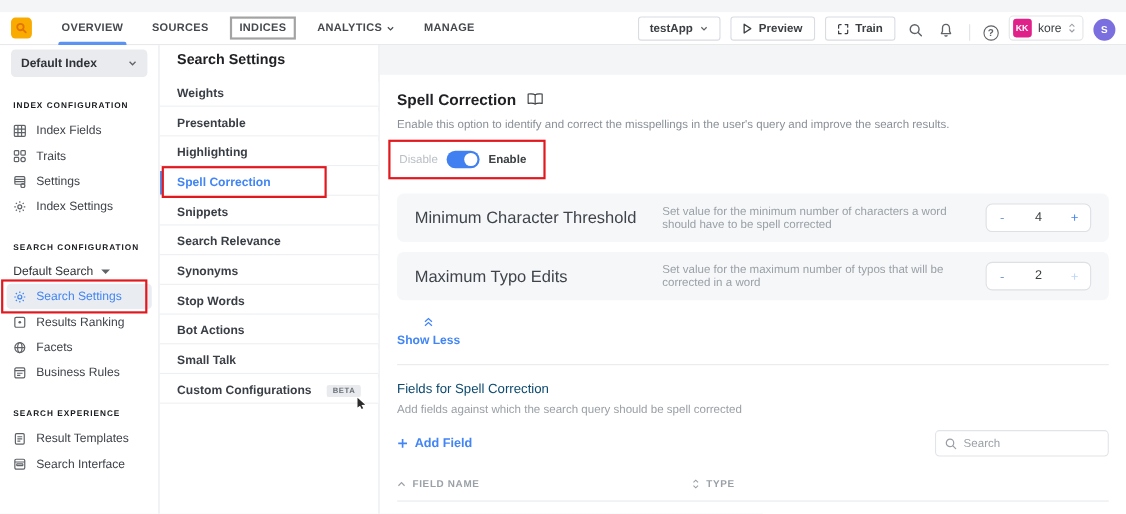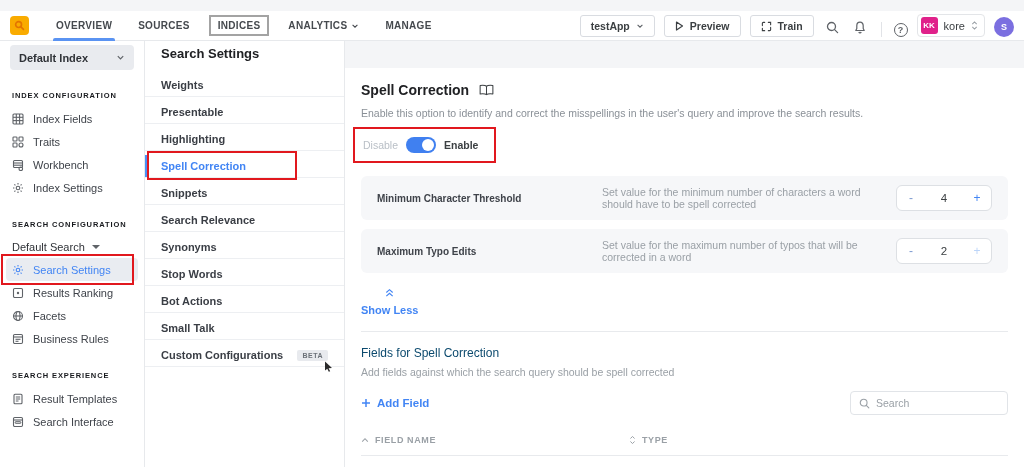--- a/index.html
+++ b/index.html
@@ -130,21 +130,21 @@
     position:relative; width:30px; height:16px; border-radius:9px; background:#4080f0; cursor:pointer;
   }
   .switch .knob {
     position:absolute; top:2px; right:2px; width:12px; height:12px;
     border-radius:50%; background:#fff;
   }
   .setting-row {
     display:flex; align-items:center; background:#f6f7f9; border-radius:6px;
     min-height:44px; padding:8px 16px; margin-top:9px;
   }
-  .setting-label { width:225px; font-size:10px; font-weight:700; color:#3f434a; }
+  .setting-label { width:225px; font-size:15px; font-weight:400; color:#3f434a; }
   .setting-desc { flex:1; font-size:10.5px; color:#9aa0a6; padding-right:20px; }
   .stepper {
     width:96px; height:26px; background:#fff; border:1px solid #dde0e4; border-radius:6px;
     display:flex; align-items:center; overflow:hidden;
   }
   .stepper .st-btn {
     width:28px; text-align:center; font-size:12px; color:#7d9bd0; cursor:pointer; user-select:none;
   }
   .stepper .st-btn.plus { color:#4285f4; }
   .stepper .st-btn.plus.disabled { color:#bcd5f9; }
@@ -307,21 +307,21 @@
   </div>
   <div class="side-item">
     <span class="si">
         <svg width="12" height="12" viewBox="0 0 12 12">
           <rect x="1.5" y="1.5" width="9" height="7" rx="1" fill="none" stroke="currentColor" stroke-width="1.1"></rect>
           <line x1="1.5" y1="4" x2="10.5" y2="4" stroke="currentColor" stroke-width="1.1"></line>
           <line x1="1.5" y1="6.2" x2="10.5" y2="6.2" stroke="currentColor" stroke-width="1.1"></line>
           <circle cx="8.8" cy="9.8" r="1.8" fill="none" stroke="currentColor" stroke-width="1.1"></circle>
         </svg>
       </span>
-    <span>Workbench</span>
+    <span>Settings</span>
   </div>
   <div class="side-item">
     <span class="si">
         <svg width="12" height="12" viewBox="0 0 12 12">
           <circle cx="6" cy="6" r="1.8" fill="none" stroke="currentColor" stroke-width="1.1"></circle>
           <path d="M6 1 V2.4 M6 9.6 V11 M1 6 H2.4 M9.6 6 H11 M2.4 2.4 L3.4 3.4 M8.6 8.6 L9.6 9.6 M9.6 2.4 L8.6 3.4 M3.4 8.6 L2.4 9.6" stroke="currentColor" stroke-width="1.1"></path>
         </svg>
       </span>
     <span>Index Settings</span>
   </div>

